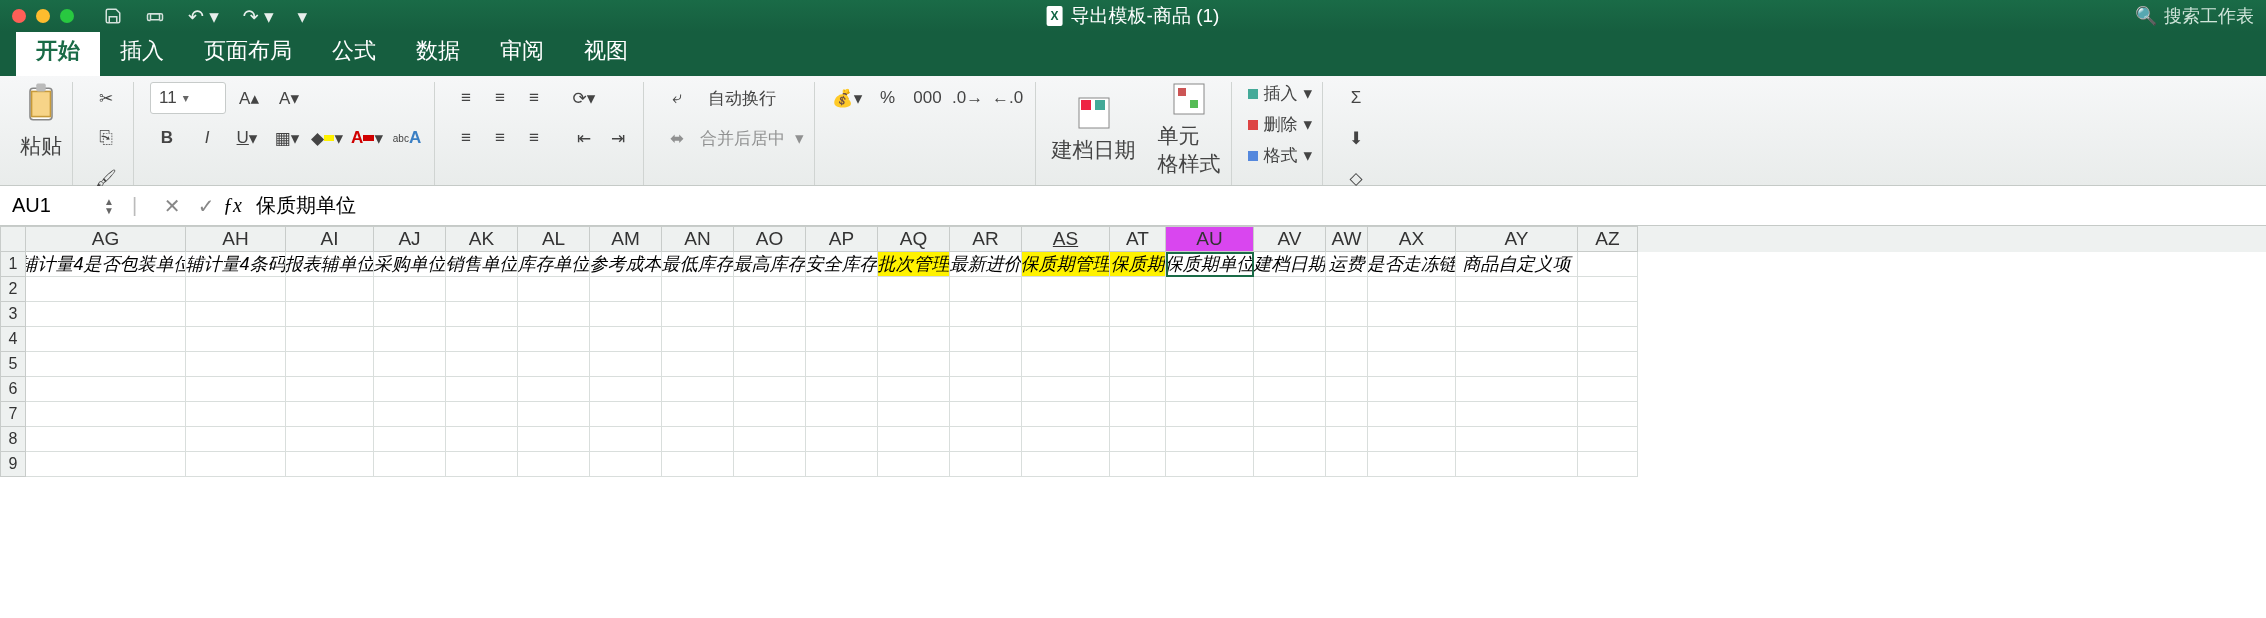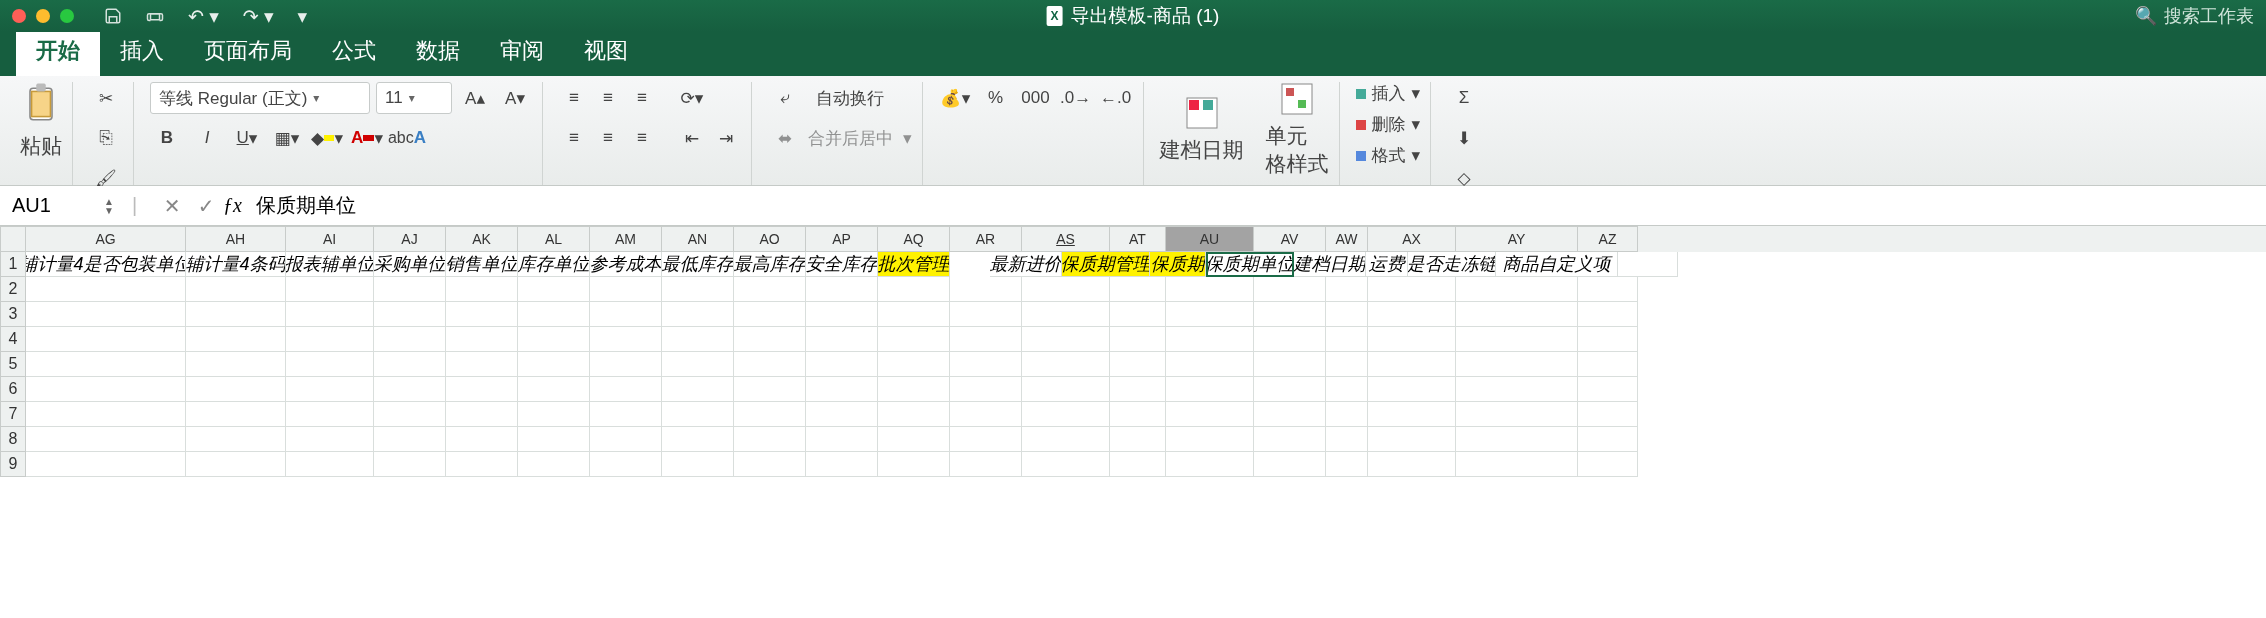--- a/index.html
+++ b/index.html
@@ -39,22 +39,22 @@
   .fbar { height:40px; border-bottom:1px solid #c5cac7; display:flex; align-items:center; padding-left:8px; font-size:20px; background:#fff; position:relative; }
   .name-box { width:92px; height:32px; border:none; font-size:20px; padding:2px 4px; }
   .stepper { display:flex; flex-direction:column; margin-left:4px; }
   .stepper span { font-size:10px; line-height:9px; color:#666; cursor:pointer; }
   .fx-sep { margin:0 18px; color:#bbb; }
   .fx-lbl { font-style:italic; font-family:"Times New Roman",serif; margin-right:14px; }
   .fx-val { flex:1; }
 
   .sheet { position:relative; }
   .col-hdrs { display:flex; margin-left:26px; background:#eef1f0; }
-  .col-hdr { height:26px; border:1px solid #c8ccca; border-left:none; display:flex; align-items:center; justify-content:center; font-size:14px; color:#333; cursor:pointer; }
-  .col-hdr.sel { background:#a3a3a3; }
+  .col-hdr { height:26px; border:1px solid #c8ccca; border-left:none; display:flex; align-items:center; justify-content:center; font-size:19px; color:#333; cursor:pointer; }
+  .col-hdr.sel { background:#d946ef; }
   .row-hdrs { position:absolute; left:0; top:26px; }
   .row-hdr { width:26px; height:25px; border:1px solid #c8ccca; border-top:none; background:#eef1f0; display:flex; align-items:center; justify-content:center; font-size:16px; color:#333; cursor:pointer; }
   .corner { position:absolute; left:0; top:0; width:26px; height:26px; background:#eef1f0; border:1px solid #c8ccca; }
   .grid { margin-left:26px;font-style:italic; }
   .grow { display:flex; }
   .cell { height:25px; border:1px solid #d9dedc; border-left:none; border-top:none; font-size:18px; display:flex; align-items:center; justify-content:center; overflow:hidden; white-space:nowrap; background:#fff; }
   .cell.hdr { color:#000; }
   .cell.hl { background:#fff200; }
   .cell.sel { outline:2px solid #1a6b47; outline-offset:-2px; }
   .ic{display:inline-flex;align-items:center;justify-content:center;}
@@ -121,42 +121,39 @@
   <div class="group">
     <div class="rows">
       <span class="ibtn">✂</span>
       <span class="ibtn">⎘</span>
       <span class="ibtn">🖌</span>
     </div>
   </div>
   <div class="group">
     <div class="rows">
       <div class="row">
-        <div class="ctl dd wide">
-            <span>等线 Regular (正文)</span>
-          </div>
         <div class="ctl dd num">
             <span>11</span>
           </div>
         <span class="ibtn">A▴</span>
         <span class="ibtn">A▾</span>
       </div>
       <div class="row">
         <span class="ibtn">
             <b>B</b>
           </span>
         <span class="ibtn">
             <i>I</i>
           </span>
         <span class="ibtn"><u>U</u>▾</span>
         <span class="ibtn">▦▾</span>
         <span class="ibtn">◆<span class="swatch-y"></span>▾</span>
         <span class="ibtn"><b style="color:#d00000">A</b><span class="swatch-r"></span>▾</span>
         <span class="ibtn">
-            <span style="font-size:16px">abc</span>
+            <span style="font-size:10px">abc</span>
             <b style="color:#3a7fc4">A</b>
           </span>
       </div>
     </div>
   </div>
   <div class="group">
     <div class="rows">
       <div class="row align-set">
         <span class="ibtn">≡</span>
         <span class="ibtn">≡</span>
@@ -289,21 +286,21 @@
         <div class="cell hdr" style="width: 100px;">辅计量4条码</div>
         <div class="cell hdr" style="width: 88px;">报表辅单位</div>
         <div class="cell hdr" style="width: 72px;">采购单位</div>
         <div class="cell hdr" style="width: 72px;">销售单位</div>
         <div class="cell hdr" style="width: 72px;">库存单位</div>
         <div class="cell hdr" style="width: 72px;">参考成本</div>
         <div class="cell hdr" style="width: 72px;">最低库存</div>
         <div class="cell hdr" style="width: 72px;">最高库存</div>
         <div class="cell hdr" style="width: 72px;">安全库存</div>
         <div class="cell hdr hl" style="width: 72px;">批次管理</div>
-        <div class="cell hdr" style="width: 72px; margin-left: 40px;">最新进价</div>
+        <div class="cell hdr" style="width: 72px;">最新进价</div>
         <div class="cell hdr hl" style="width: 88px;">保质期管理</div>
         <div class="cell hdr hl" style="width: 56px;">保质期</div>
         <div class="cell hdr sel" style="width: 88px;">保质期单位</div>
         <div class="cell hdr" style="width: 72px;">建档日期</div>
         <div class="cell hdr" style="width: 42px;">运费</div>
         <div class="cell hdr" style="width: 88px;">是否走冻链</div>
         <div class="cell hdr" style="width: 122px;">商品自定义项</div>
         <div class="cell hdr" style="width: 60px;"></div>
       </div>
       <div class="grow">

